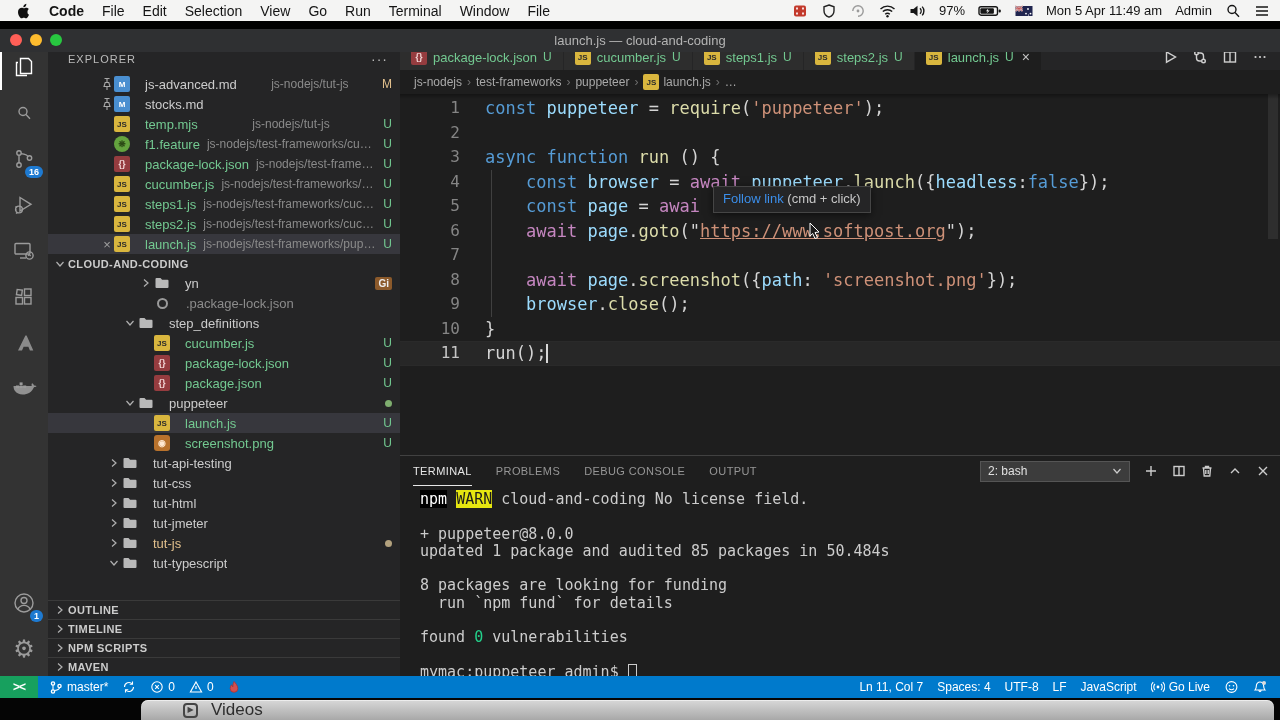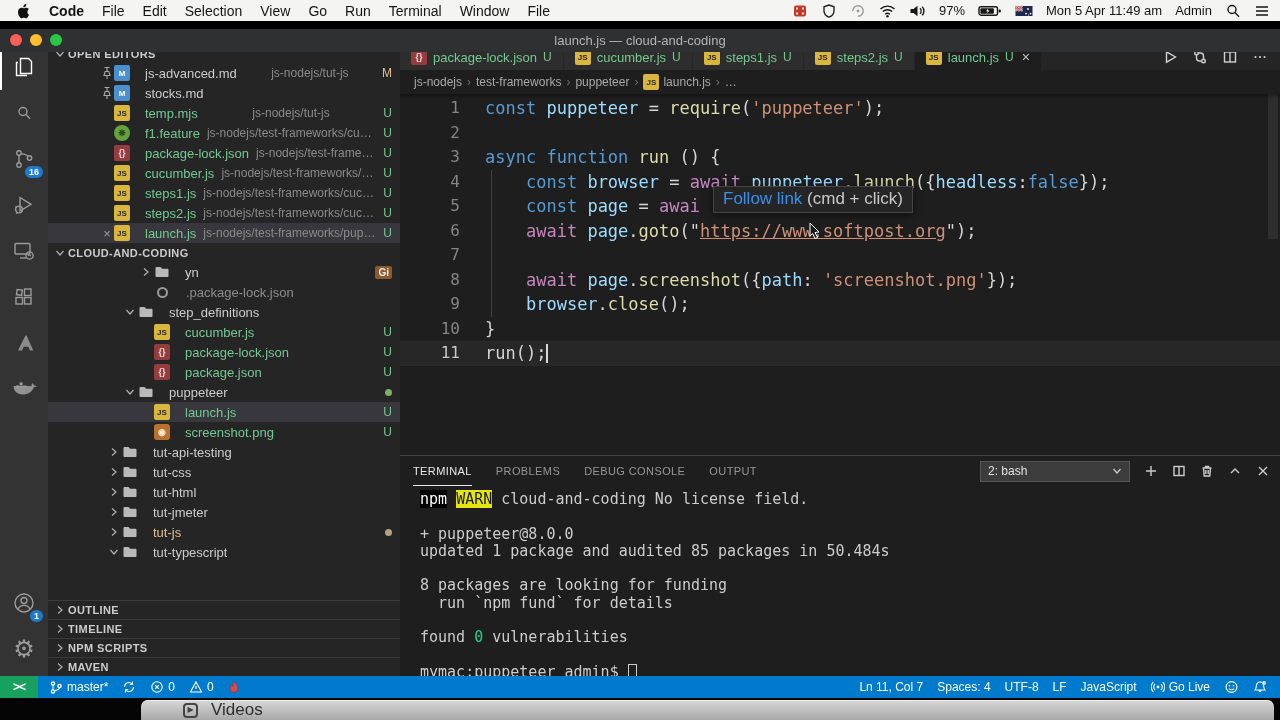--- a/index.html
+++ b/index.html
@@ -76,21 +76,21 @@
   .codearea::before { content:""; position:absolute; top:0; left:0; right:0; height:5px; background:linear-gradient(rgba(0,0,0,.35),transparent); pointer-events:none; z-index:4; }
   .cl { display:flex; height:24.5px; white-space:pre; }
   .cl.cur { background:rgba(255,255,255,.045); box-shadow:inset 0 -1px 0 #2a2a2a, inset 0 1px 0 #2a2a2a; }
   .ln { width:85px; padding-right:25px; text-align:right; color:#858585; flex:none; font-size:16px; }
   .cl.cur .ln { color:#c6c6c6; }
   .tk-k{color:#569cd6;} .tk-a{color:#c586c0;} .tk-v{color:#9cdcfe;} .tk-f{color:#dcdcaa;}
   .tk-s{color:#ce9178;} .tk-p{color:#d4d4d4;} .tk-u{color:#ce9178; text-decoration:underline;}
   .caret { display:inline-block; width:2px; height:19px; background:#d7d7d7; vertical-align:-4px; }
   .iguide { position:absolute; left:91px; top:76px; height:147px; border-left:1px solid #404040; }
   .vthumb { position:absolute; right:2px; top:0; width:10px; height:145px; background:rgba(121,121,121,.18); }
-  .tooltip { position:absolute; left:313px; top:92px; height:27px; display:flex; align-items:center; background:#252526; border:1px solid #454545; padding:0 9px; font-size:17px; color:#c8c8c8; box-shadow:0 2px 8px rgba(0,0,0,.55); font-family:"Liberation Sans",sans-serif; z-index:5; white-space:pre; }
+  .tooltip { position:absolute; left:313px; top:92px; height:27px; display:flex; align-items:center; background:#252526; border:1px solid #454545; padding:0 9px; font-size:13px; color:#c8c8c8; box-shadow:0 2px 8px rgba(0,0,0,.55); font-family:"Liberation Sans",sans-serif; z-index:5; white-space:pre; }
   .tooltip .lnk { color:#3b8eea; }
   .mouse { position:absolute; left:408px; top:128px; z-index:6; }
 
   
   .terminal { height:221px; flex:none; border-top:1px solid #414141; background:#1e1e1e; display:flex; flex-direction:column; }
   .term-head { height:30px; display:flex; align-items:center; padding:0 10px 0 13px; flex:none; }
   .term-tab { font-size:11px; letter-spacing:.4px; color:#969696; margin-right:24px; height:100%; display:flex; align-items:center; border-bottom:1px solid transparent; }
   .term-tab.active { color:#e7e7e7; border-bottom-color:#e7e7e7; }
   .term-spacer { flex:1; }
   .term-select { width:150px; height:21px; background:#3c3c3c; border:1px solid #555555; color:#e0e0e0; font-size:12px; display:flex; align-items:center; justify-content:space-between; padding:0 7px; margin-right:14px; }
@@ -307,27 +307,23 @@
         </div>
         <div class="ab-item">
           <span class="icon">
             <span class="gear-glyph">⚙</span>
           </span>
         </div>
       </div>
     </div>
 
   <div class="sidebar">
-    <div class="shead">
-      <span class="chev">
-        <svg width="10" height="10" viewBox="0 0 10 10">
-            <path d="M1.5 3l3.5 4 3.5-4" fill="none" stroke="currentColor" stroke-width="1.2"></path>
-          </svg>
-      </span>
-      <span>OPEN EDITORS</span>
+    <div class="sb-title">
+      <span>EXPLORER</span>
+      <span class="more">···</span>
     </div>
     <div>
         <div class="row">
           <span class="oe-pre">
             <span class="icon">
               <svg width="12" height="14" viewBox="0 0 12 14" fill="none" stroke="currentColor" stroke-width="1.4">
                 <path d="M3.5 1.5h5M6 1.5v4M3 9.5h6L7.8 5.5H4.2zM6 9.5v3.5" stroke="#a8a8a8" stroke-width="1.1"></path>
               </svg>
             </span>
           </span>

